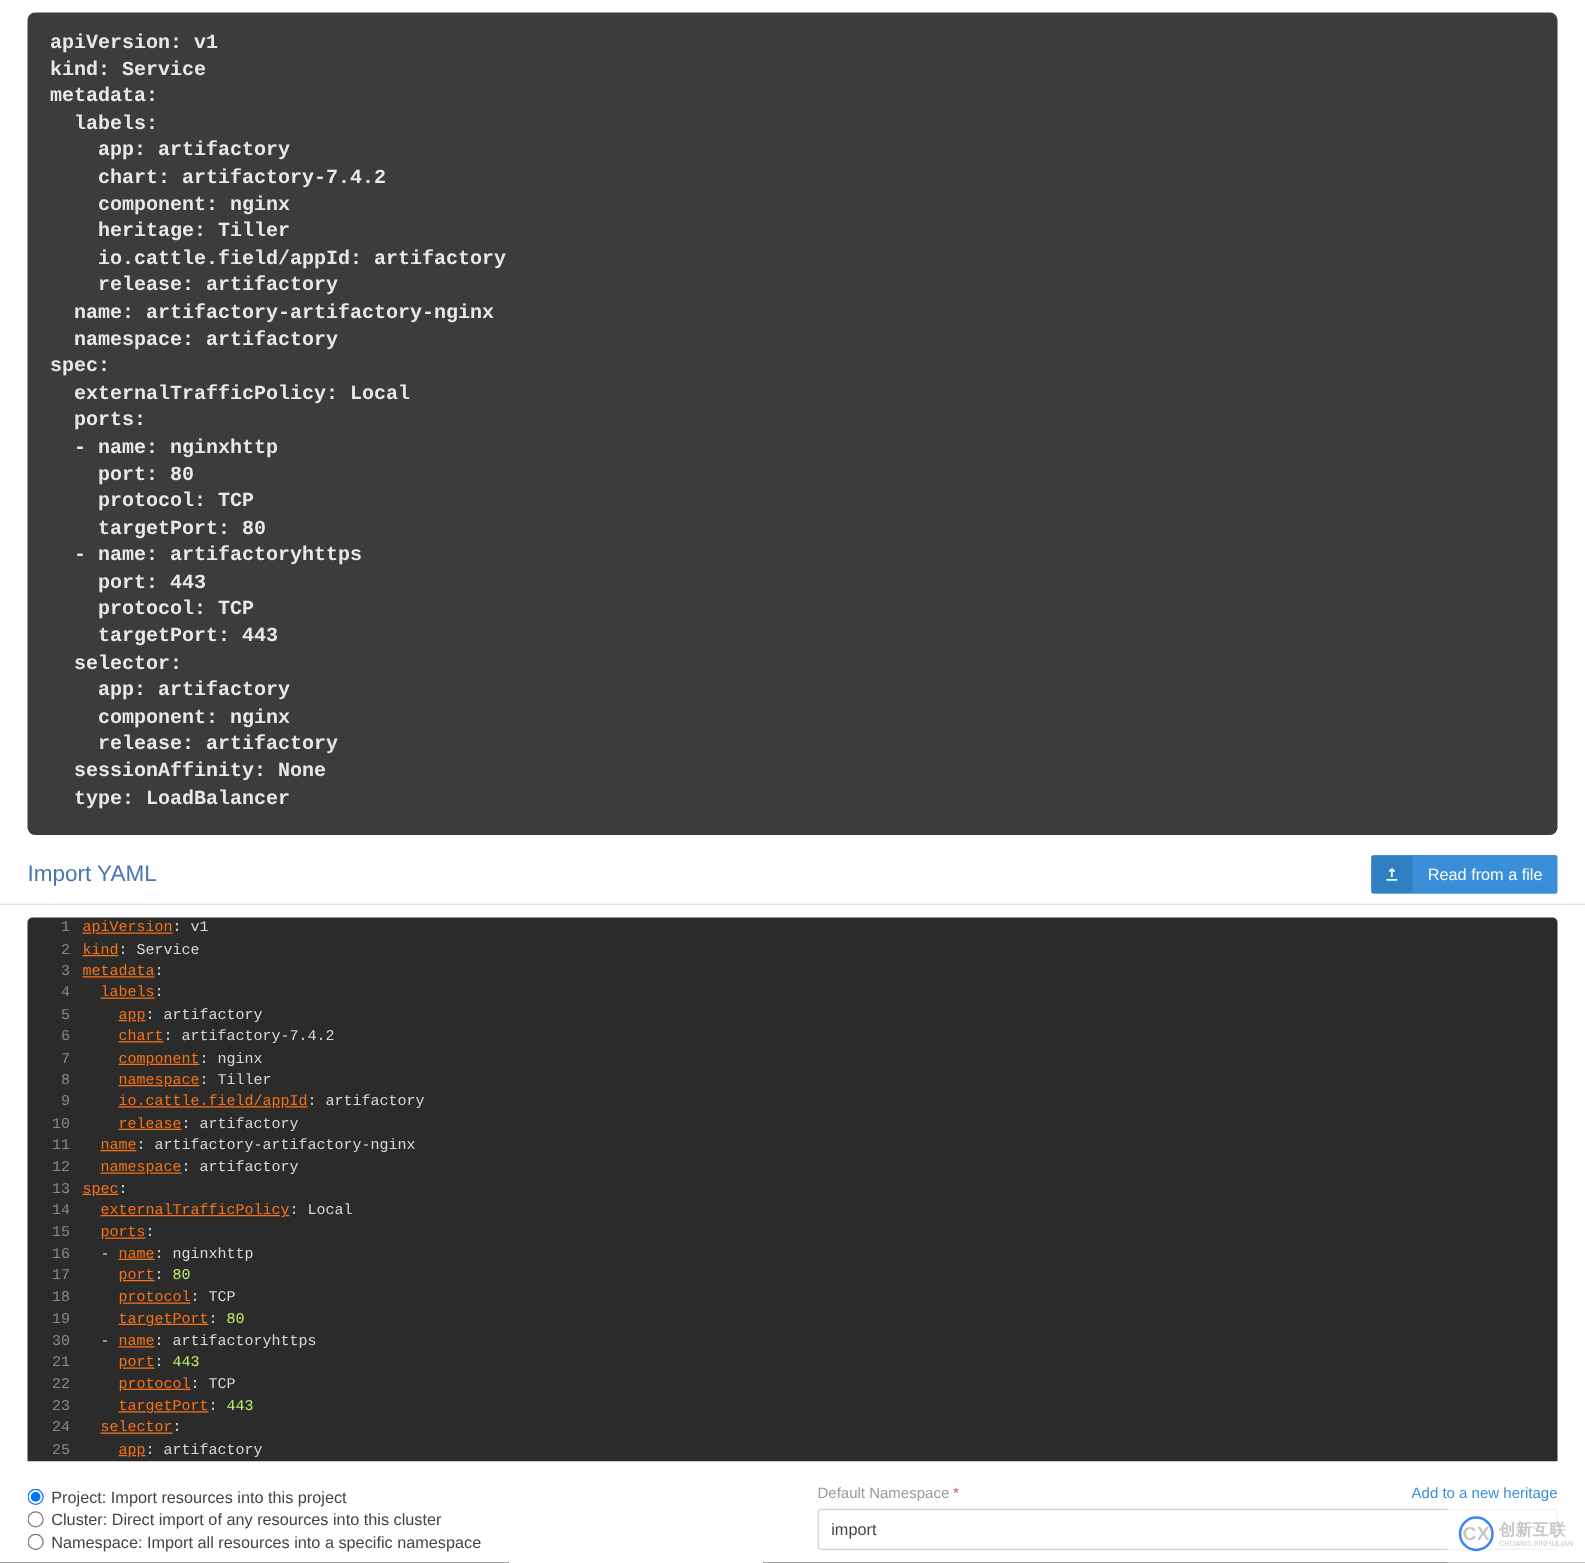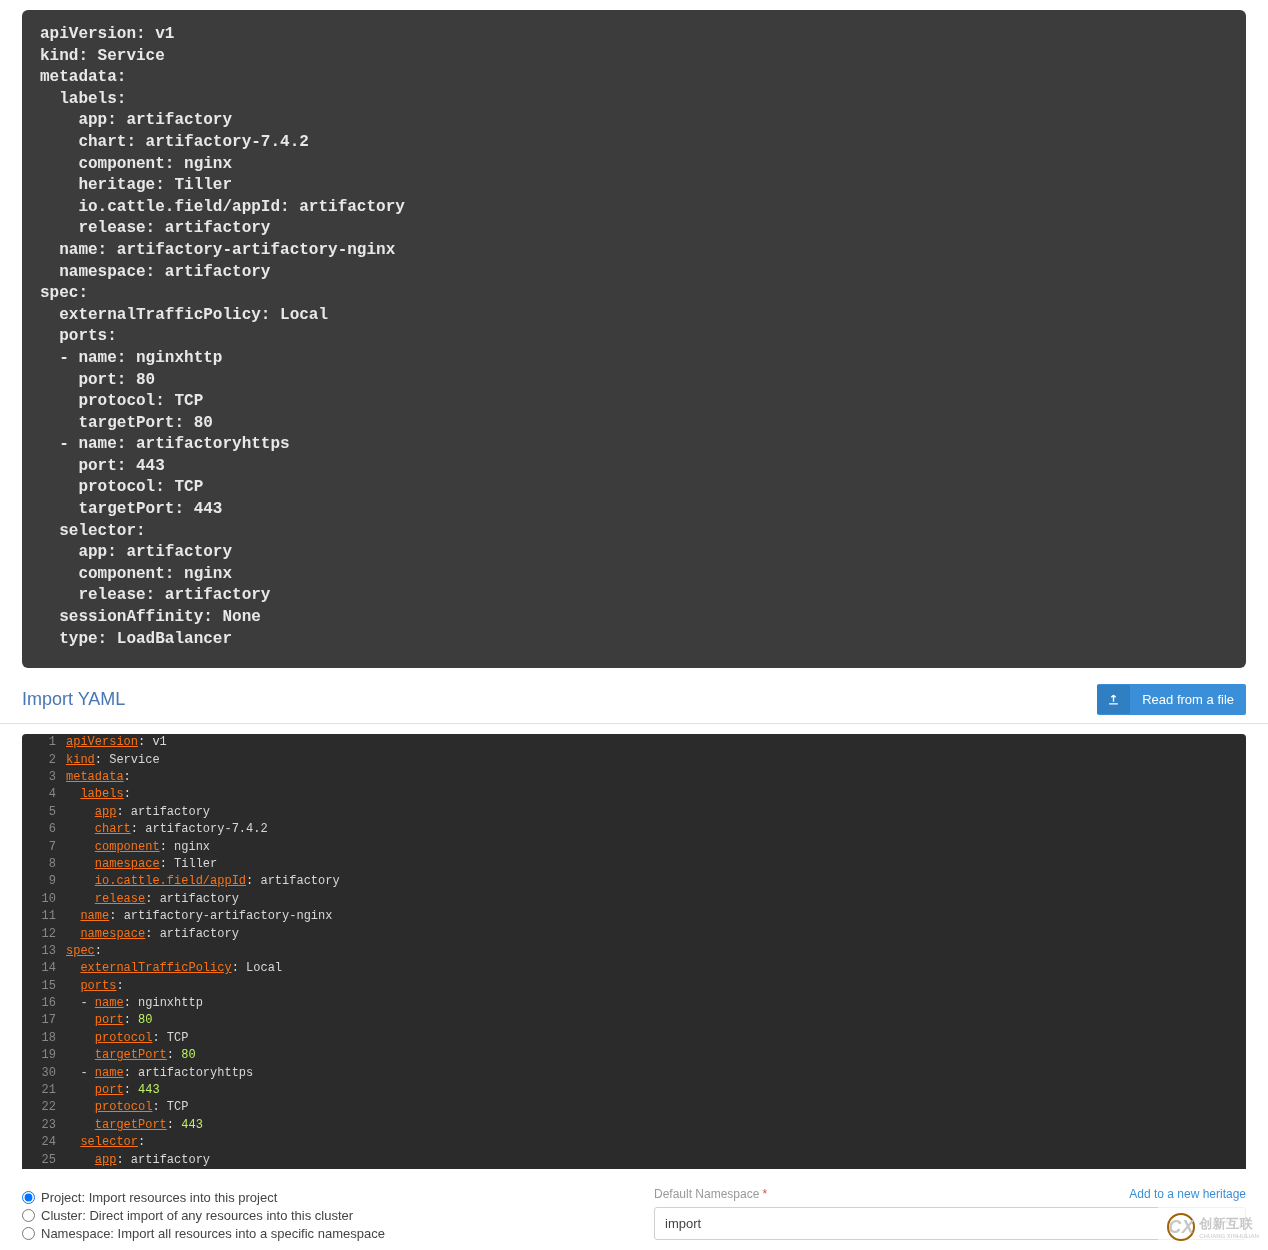--- a/index.html
+++ b/index.html
@@ -132,25 +132,24 @@
     justify-content: center;
     background: rgba(255,255,255,0.7);
     color: #c7c7c7;
     font-weight: 700;
     font-size: 13px;
     letter-spacing: 0.5px;
     gap: 4px;
   }
   .watermark .circ {
     width: 28px; height: 28px;
-    border: 2px solid #a16207;
+    border: 2px solid #3b82f6;
     border-radius: 50%;
     display: flex; align-items: center; justify-content: center;
-    font-size: 18px;
-    font-style: italic;
+    font-size: 15px;
   }
   .watermark .sub { font-size: 6px; font-weight: 400; display:block; letter-spacing:0; }
 </style>
 </head>
 <body>
 
 <pre class="yaml-display" id="yaml-display">apiVersion: v1
 kind: Service
 metadata:
   labels:

